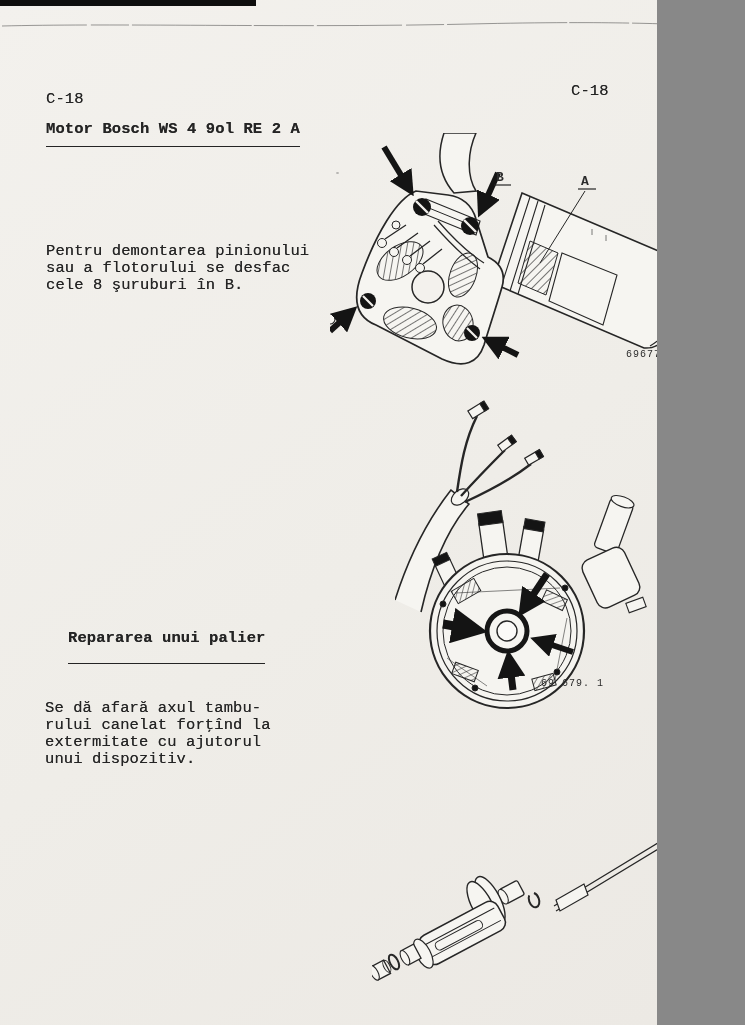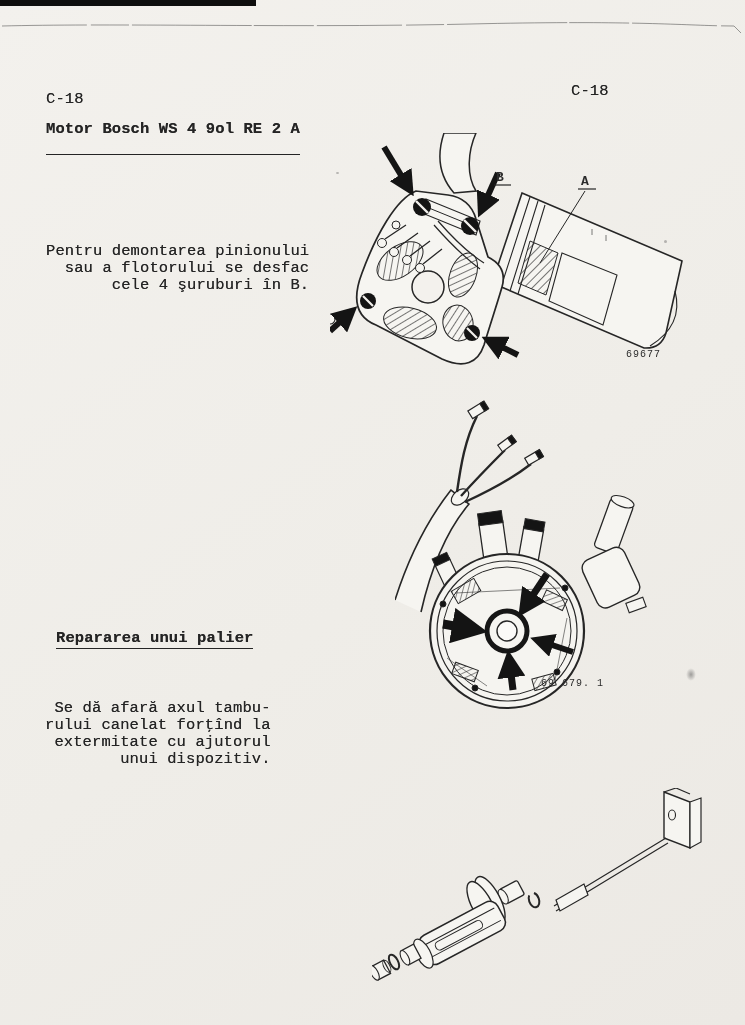--- a/index.html
+++ b/index.html
@@ -1,35 +1,35 @@
 <!DOCTYPE html>
 <html><head>
 <meta charset="utf-8">
 <style>
   html,body{margin:0;padding:0;background:#888;}
   .page{
-    position:relative; width:745px; height:1025px; overflow:hidden;
+    position:relative; width:657px; height:1025px; overflow:hidden;
     background:linear-gradient(145deg,#f3f1ed 0%,#efede8 55%,#ece9e4 100%);
     font-family:"Liberation Mono","DejaVu Sans Mono",monospace;
     color:#242424;
-    text-align:right;
   }
   .scan-bar{position:absolute;left:0;top:0;width:256px;height:6px;background:#0e0e0e;}
   .tw{
     position:absolute; font-size:15.5px; line-height:17px;
     white-space:pre-line; letter-spacing:.1px;
     text-shadow:0 0 .6px rgba(40,40,40,.75);
   }
   .code{font-size:15.5px;}
   .title{
-    font-weight:bold; border-bottom:1.6px solid #242424; padding-bottom:16px;
+    font-weight:bold; border-bottom:1.6px solid #242424; padding-bottom:8px;
   }
   .heading{
-    font-weight:bold; border-bottom:1.5px solid #242424; padding-bottom:1px;
+    font-weight:bold; border-bottom:1.5px solid #242424; padding-bottom:16px;
     display:inline-block;
+    margin-left:12px;
   }
   figure{margin:0;position:absolute;}
   svg text{font-family:"Liberation Mono","DejaVu Sans Mono",monospace;fill:#2c2c2c;}
   .fig-no{font-size:10px;letter-spacing:1px;}
   .fig-label{font-size:13px;font-weight:bold;}
   .smudge{
     position:absolute;width:10px;height:13px;border-radius:50%;
     background:radial-gradient(ellipse at center,rgba(90,90,90,.55),rgba(120,120,120,0) 70%);
   }
   .speck{position:absolute;border-radius:50%;background:rgba(70,70,70,.35);}
@@ -44,21 +44,21 @@
     <path d="M2,26 C120,23 300,28 470,24 S690,26 734,26 L741,33" fill="none" stroke="#3a3a3a" stroke-width="1" opacity=".5" stroke-dasharray="85 4 38 3 120 2 60 3"></path>
   </svg>
 
   <div class="tw code" style="left:46px;top:91px">C-18</div>
   <div class="tw code" style="left:571px;top:83px">C-18</div>
 
   <div class="tw" style="left:46px;top:121px"><span class="title">Motor Bosch WS 4 9ol RE 2 A</span></div>
 
   <div class="tw" style="left:46px;top:243px">Pentru demontarea pinionului
 sau a flotorului se desfac
-cele 4 şuruburi în B.</div>
+cele 8 şuruburi în B.</div>
 
   <div class="tw" style="left:56px;top:630px"><span class="heading">Repararea unui palier</span></div>
   <div class="tw" style="left:45px;top:700px">Se dă afară axul tambu-
 rului canelat forţînd la
 extermitate cu ajutorul
 unui dispozitiv.</div>
 
   <figure style="left:330px;top:133px">
     <svg width="395" height="248" viewBox="0 0 395 248">
       <defs>

